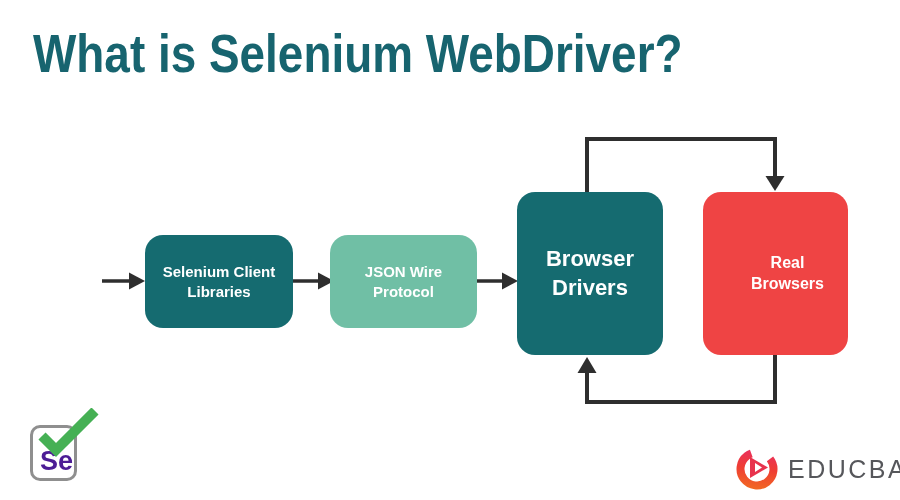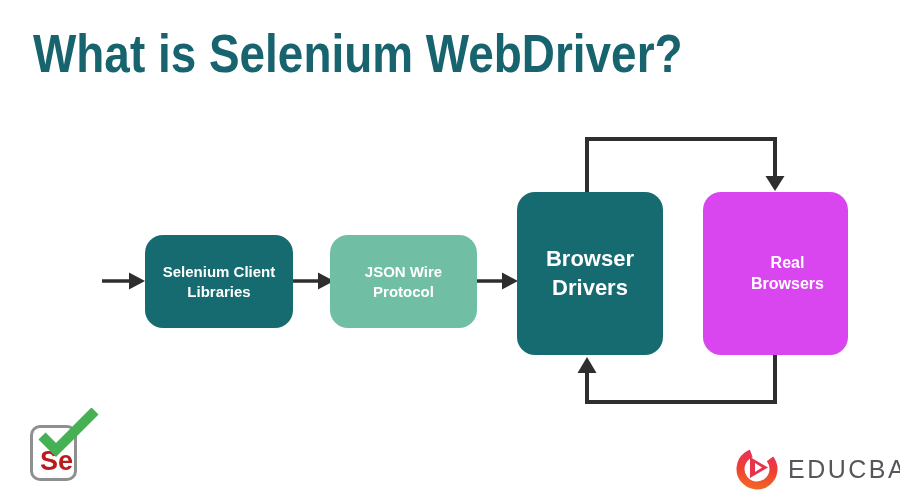--- a/index.html
+++ b/index.html
@@ -15,33 +15,33 @@
   }
   .arrow-layer{position:absolute;left:0;top:0;width:900px;height:500px;}
   .box{
     position:absolute;border-radius:18px;
     display:flex;align-items:center;justify-content:center;
     text-align:center;color:#ffffff;font-weight:bold;
     font-size:15px;line-height:1.3;padding:0 12px;box-sizing:border-box;
   }
   .box-teal{background:#156B70;}
   .box-seafoam{background:#70BFA5;}
-  .box-gray{background:#d946ef;padding-left:36px;}
+  .box-gray{background:#ef4444;padding-left:36px;}
   #box-client{left:145px;top:235px;width:148px;height:93px;}
   #box-json{left:330px;top:235px;width:147px;height:93px;}
   #box-drivers{left:517px;top:192px;width:146px;height:163px;font-size:22px;}
   #box-real{left:703px;top:192px;width:145px;height:163px;font-size:16px;}
   .selenium-logo{position:absolute;left:26px;top:408px;width:82px;height:80px;}
   .se-square{
     position:absolute;left:4px;top:17px;width:47px;height:56px;
     border:3px solid #8F8F8F;border-radius:10px;background:#ffffff;box-sizing:border-box;
   }
   .se-symbol{
     position:absolute;left:7px;bottom:3px;
-    font-size:27px;font-weight:bold;color:#b91c1c;line-height:1;
+    font-size:27px;font-weight:bold;color:#4c1d95;line-height:1;
   }
   .check-svg{position:absolute;left:0;top:0;}
   .educba-logo{position:absolute;left:733px;top:444px;width:160px;height:50px;}
   .educba-mark{position:absolute;left:0;top:0;}
   .educba-text{
     position:absolute;left:55px;top:11px;
     font-size:25px;color:#56575B;letter-spacing:2.5px;font-weight:400;
   }
 </style>
 </head>

